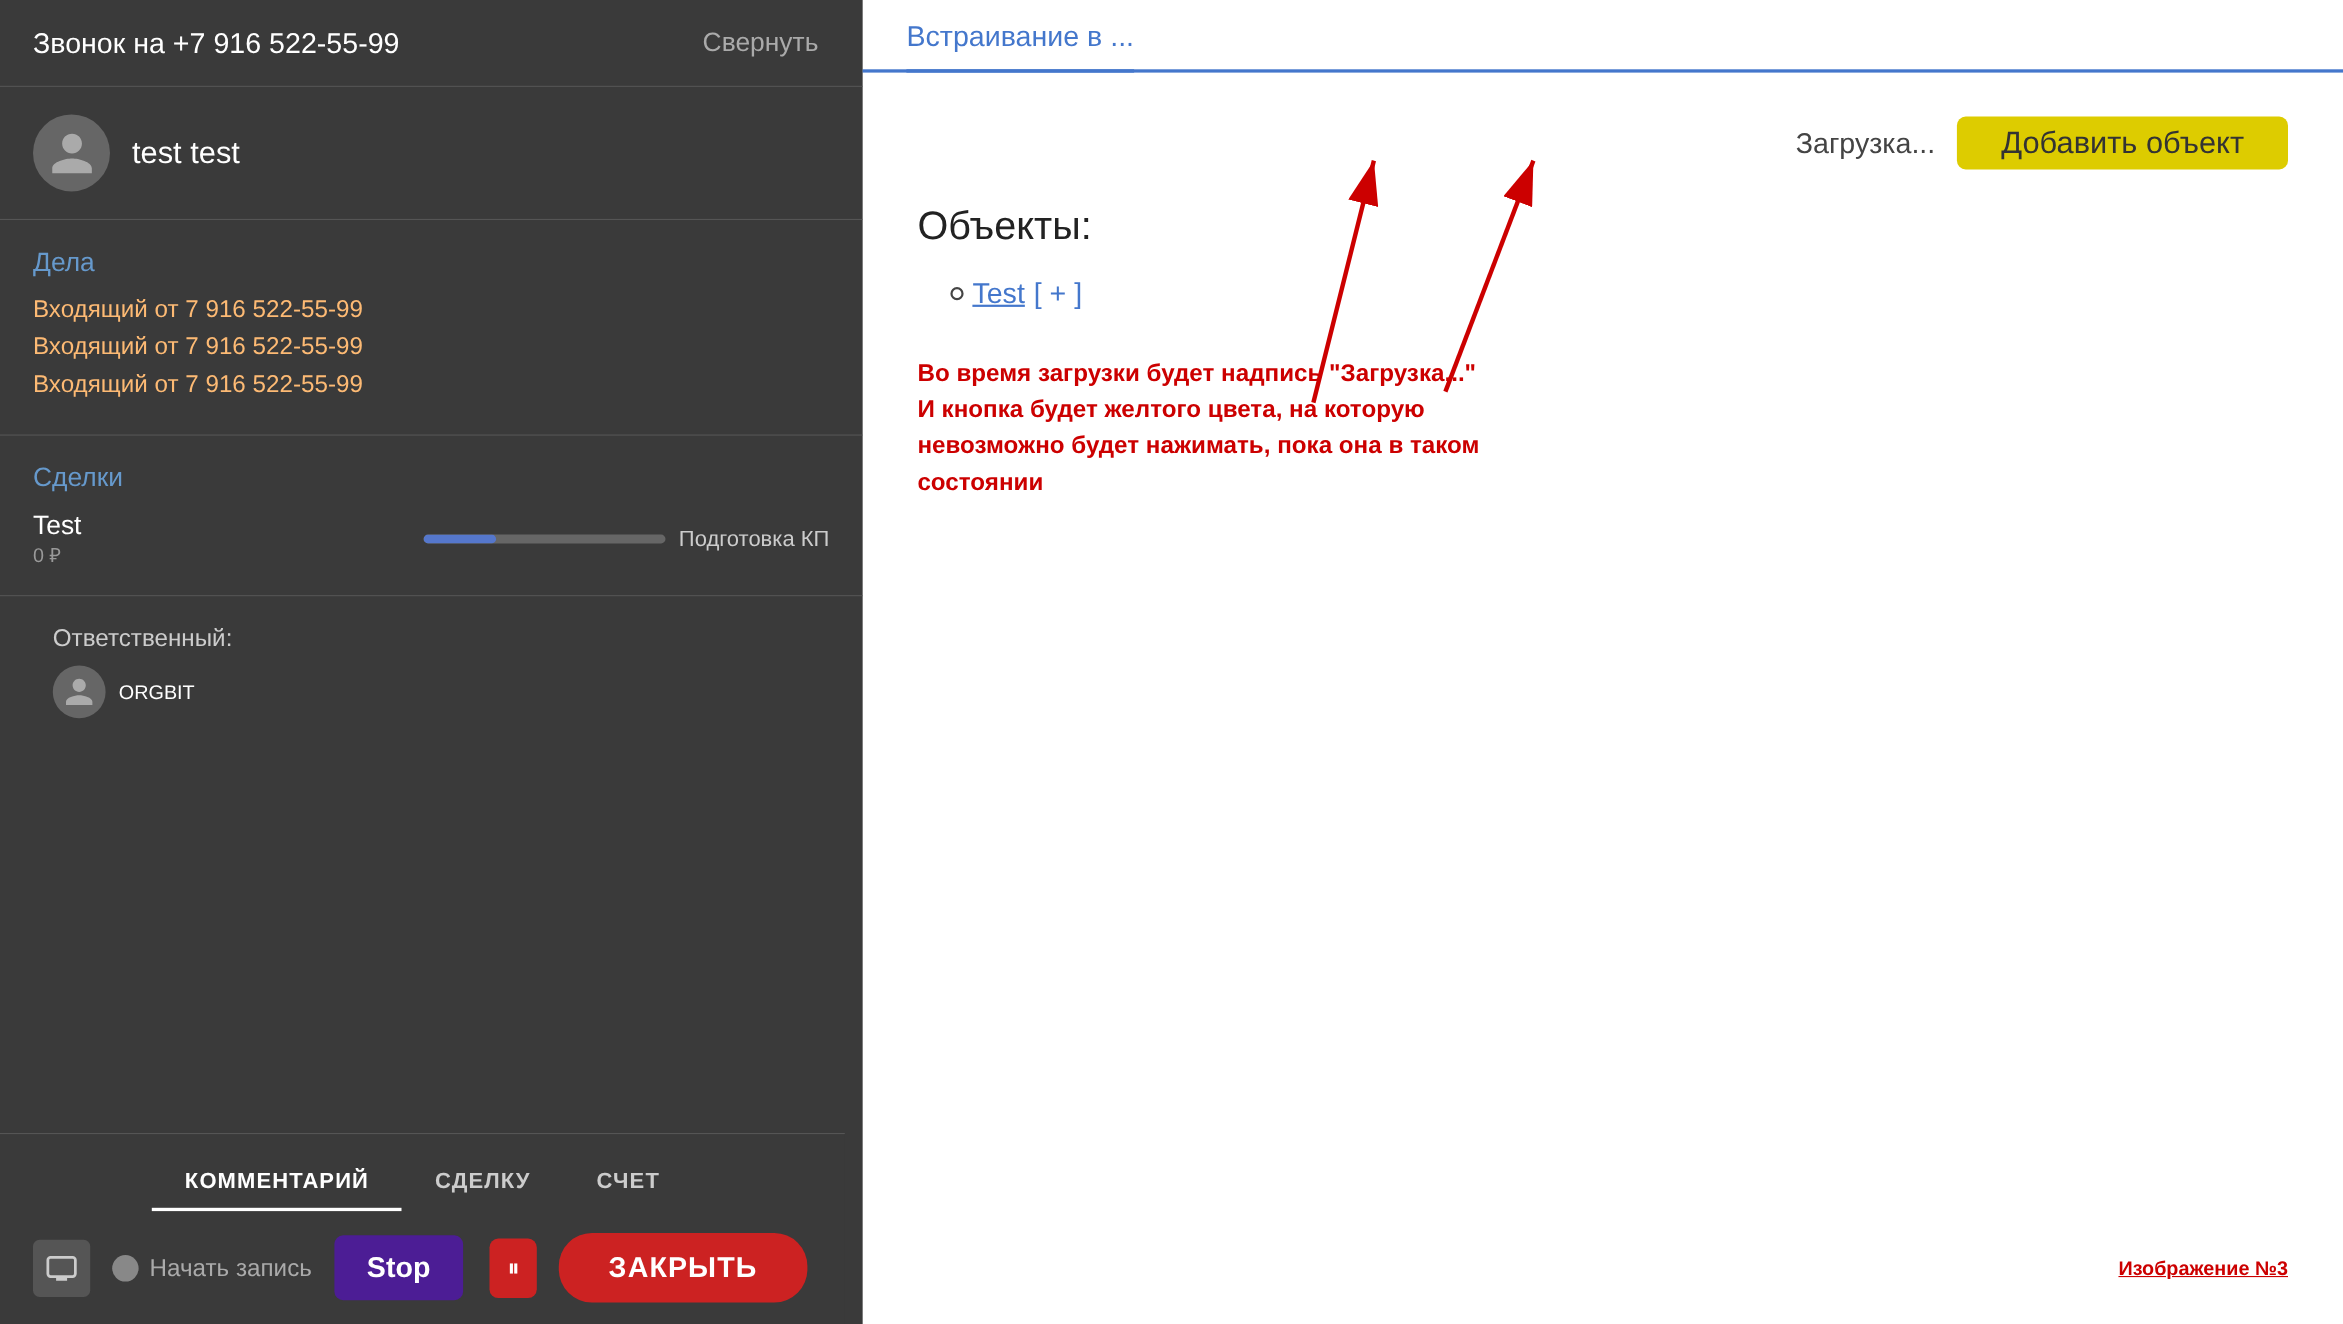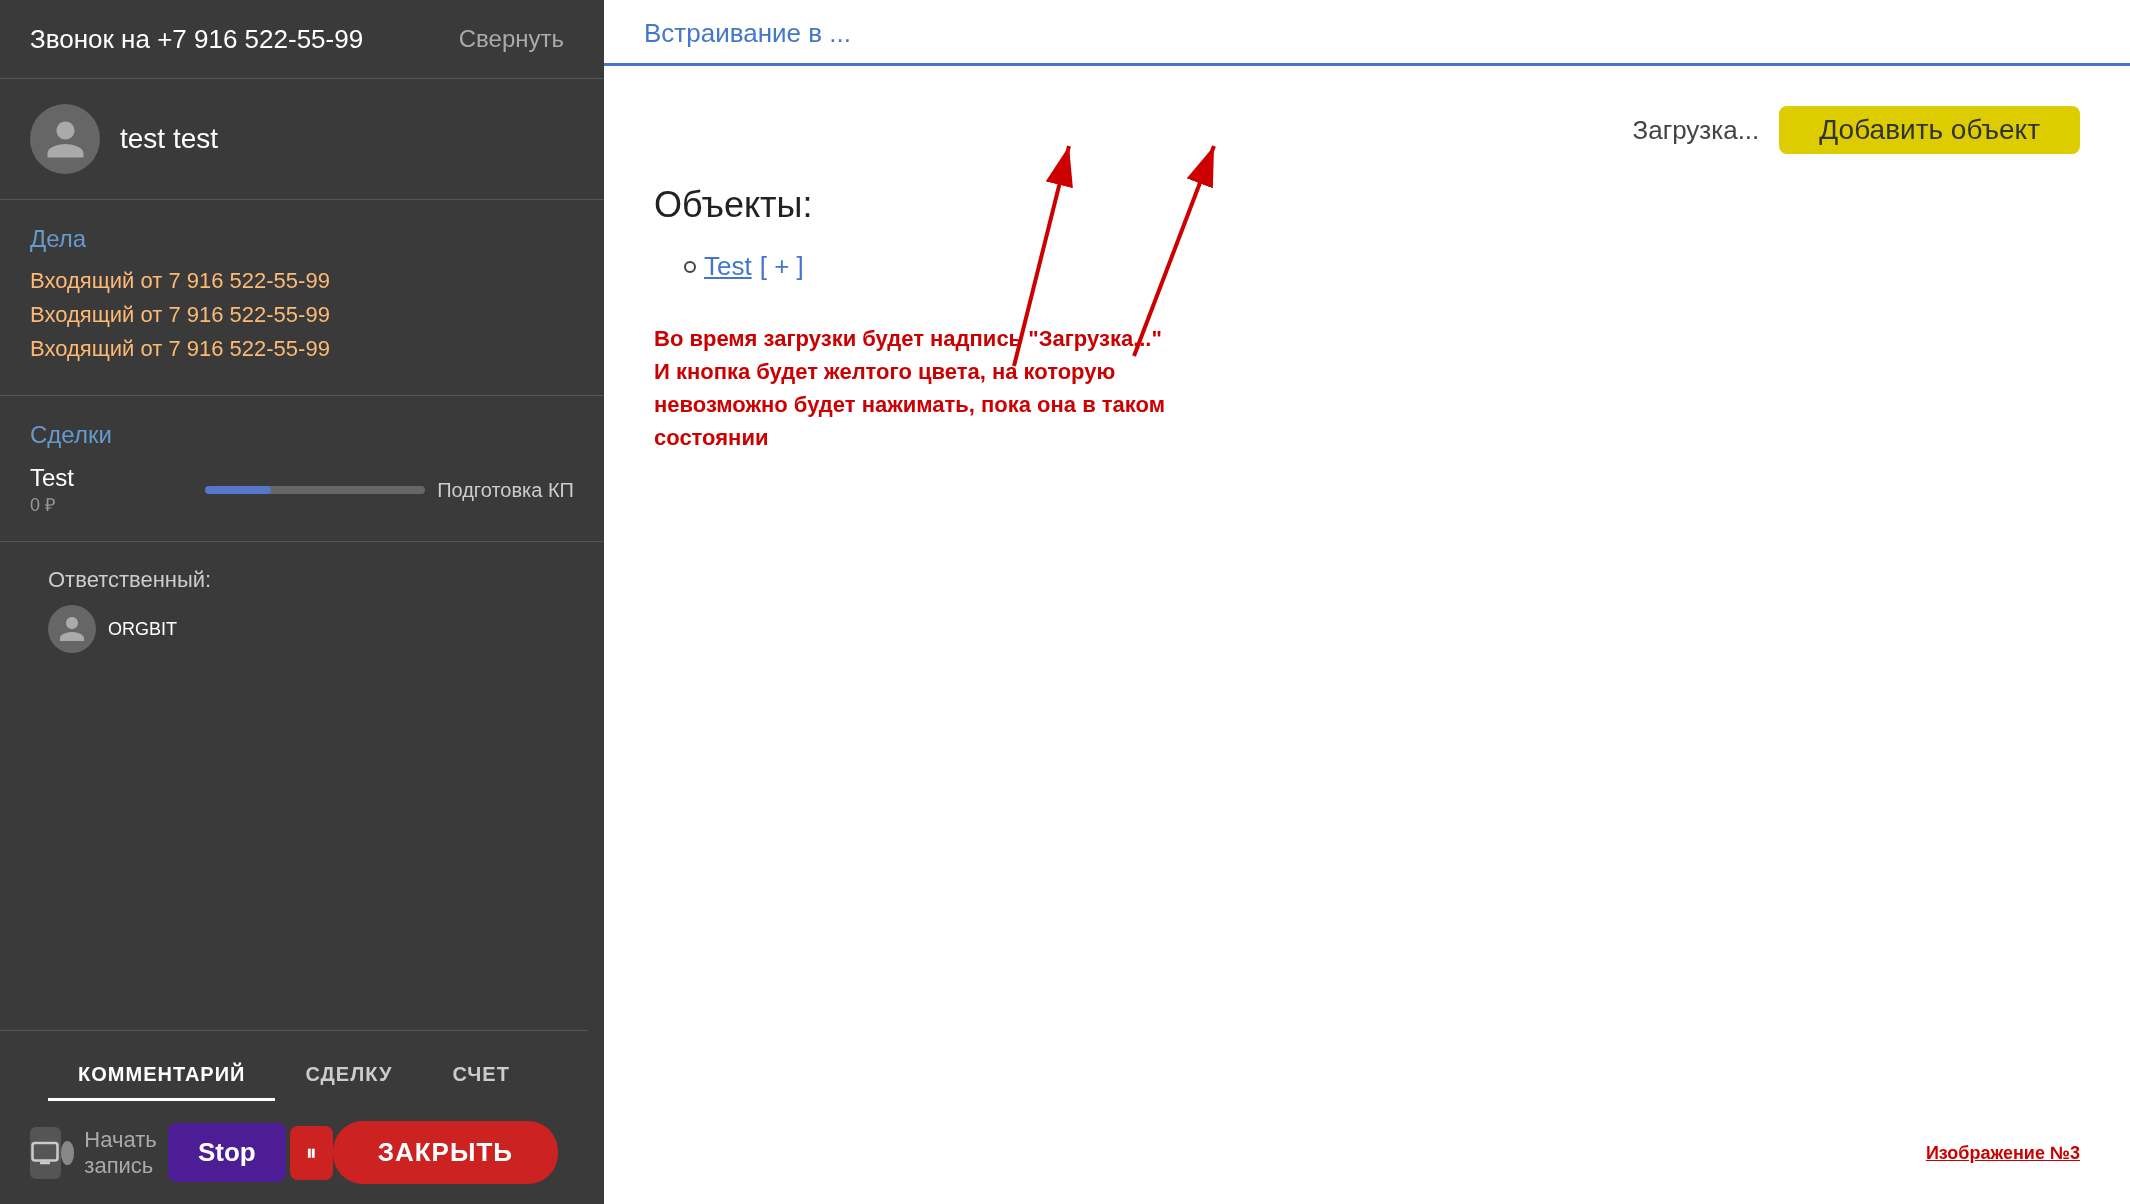--- a/index.html
+++ b/index.html
@@ -7,21 +7,21 @@
       font-family: -apple-system, BlinkMacSystemFont, 'Segoe UI', Arial, sans-serif;
       background: #2d2d2d;
       width: 2130px;
       height: 1204px;
       display: flex;
       overflow: hidden;
     }
 
     
     .left-panel {
-      width: 604px;
+      width: 784px;
       height: 1204px;
       background: #3a3a3a;
       display: flex;
       flex-direction: column;
       position: relative;
     }
 
     .call-header {
       display: flex;
       justify-content: space-between;
@@ -185,20 +185,21 @@
     }
     .tab-item.active {
       color: #ffffff;
       border-bottom: 3px solid #ffffff;
     }
 
     .action-row {
       display: flex;
       align-items: center;
       padding: 20px 30px;
+      gap: 20px;
     }
     .record-toggle {
       display: flex;
       align-items: center;
       gap: 10px;
     }
     .toggle-dot {
       width: 24px;
       height: 24px;
       border-radius: 50%;

